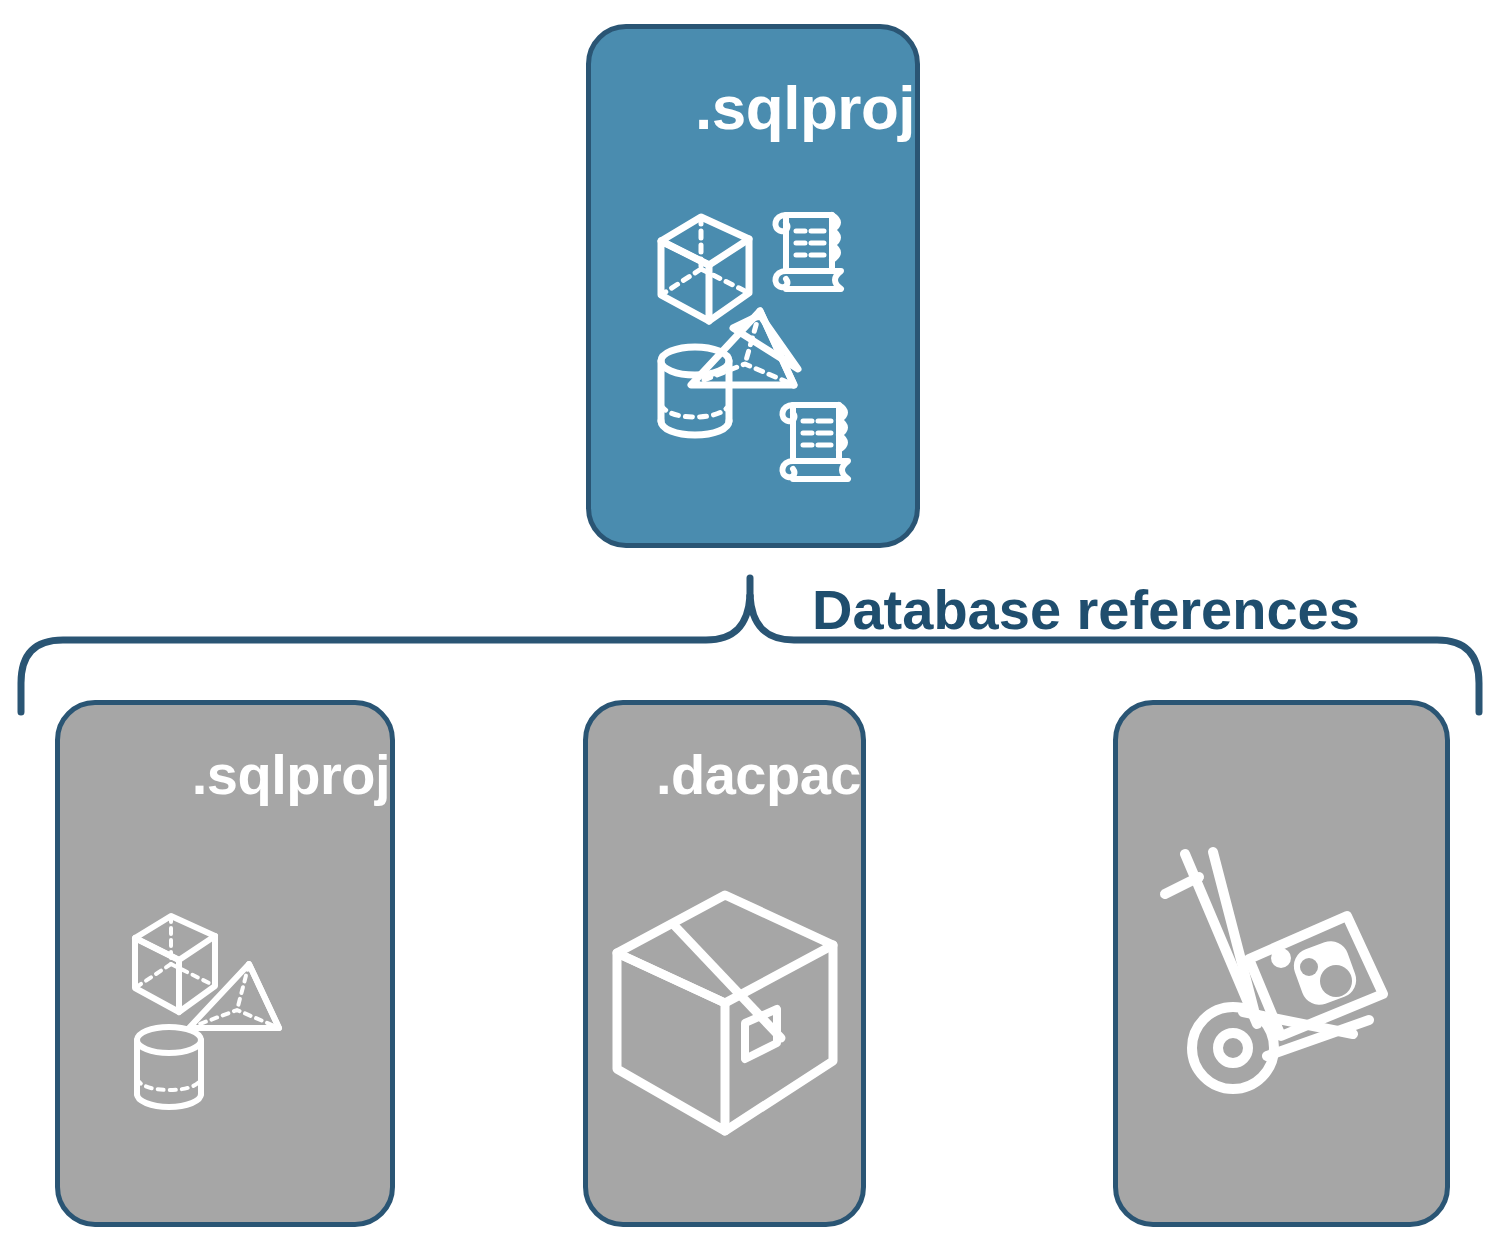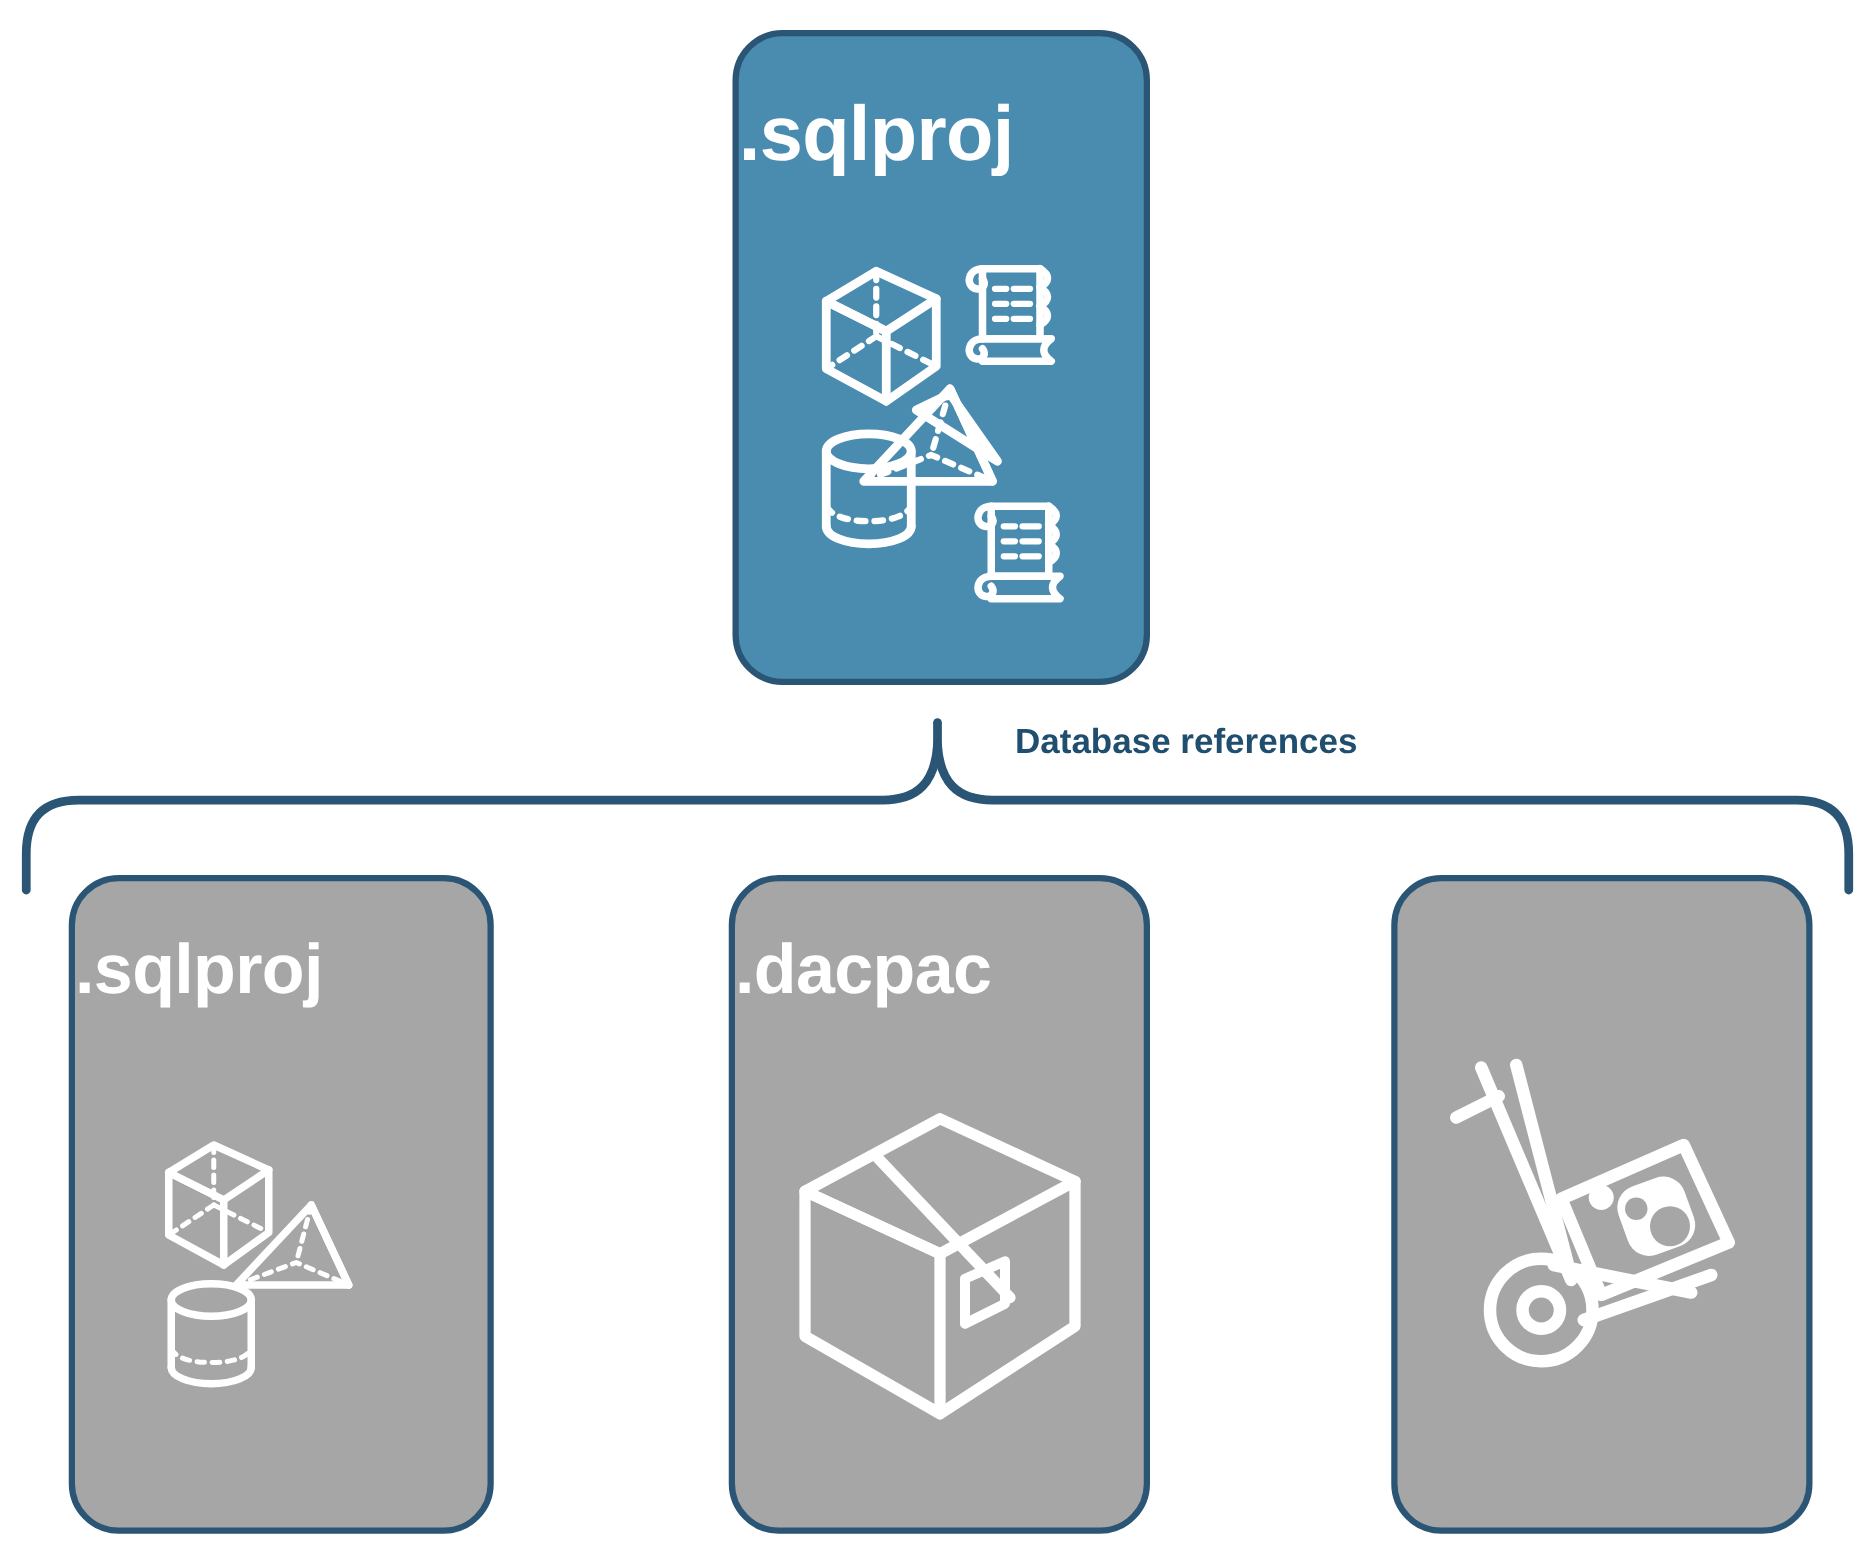--- a/index.html
+++ b/index.html
@@ -19,21 +19,21 @@
     left: 0; top: 0;
     width: 1500px;
     height: 1250px;
   }
   .node {
     position: absolute;
     border-radius: 40px;
     box-sizing: border-box;
     display: flex;
     flex-direction: column;
-    align-items: flex-start;
+    align-items: flex-end;
   }
   .node-label {
     color: #ffffff;
     font-weight: bold;
     letter-spacing: -0.5px;
     line-height: 1;
     white-space: nowrap;
     user-select: none;
   }
   #root-node {
@@ -52,36 +52,36 @@
     top: 700px;
     height: 527px;
     background: #a6a6a6;
     border: 5px solid #2a5574;
   }
   .leaf-node .node-label {
     font-size: 56px;
     margin-top: 42px;
   }
   #leaf-sqlproj { left: 55px;   width: 340px; }
-  #leaf-dacpac  { left: 583px;  width: 337px; }
+  #leaf-dacpac  { left: 583px;  width: 283px; }
   #leaf-nupkg   { left: 1113px; width: 337px; }
 
   .icon-area {
     position: relative;
     width: 100%;
     flex: 1;
     display: flex;
     align-items: center;
     justify-content: center;
   }
   #brace-label {
     position: absolute;
     left: 812px;
     top: 577px;
-    font-size: 28px;
+    font-size: 56px;
     font-weight: bold;
     color: #1f4e6e;
     white-space: nowrap;
     user-select: none;
   }
   svg { display: block; overflow: visible; }
 </style>
 </head>
 <body>
 

